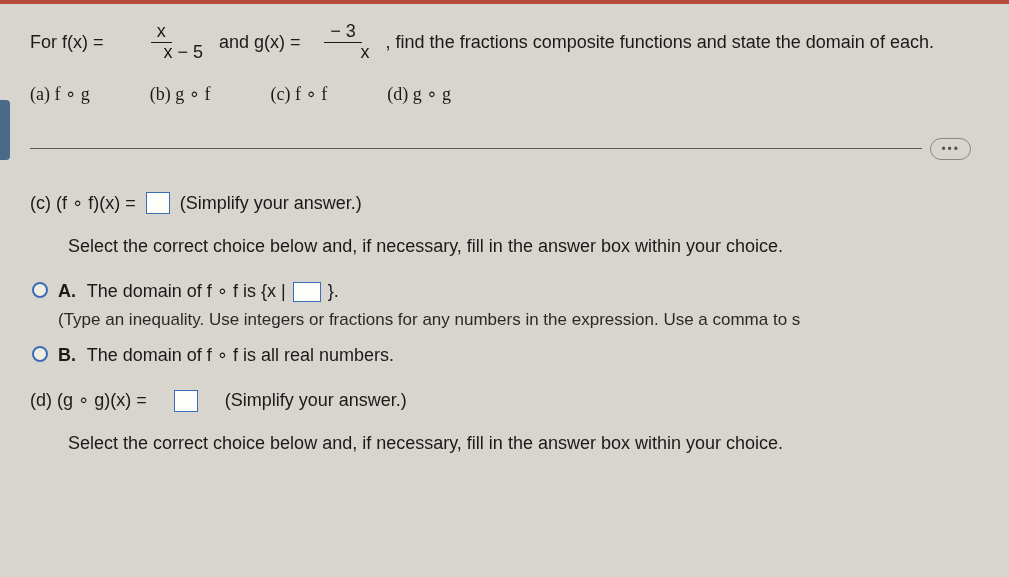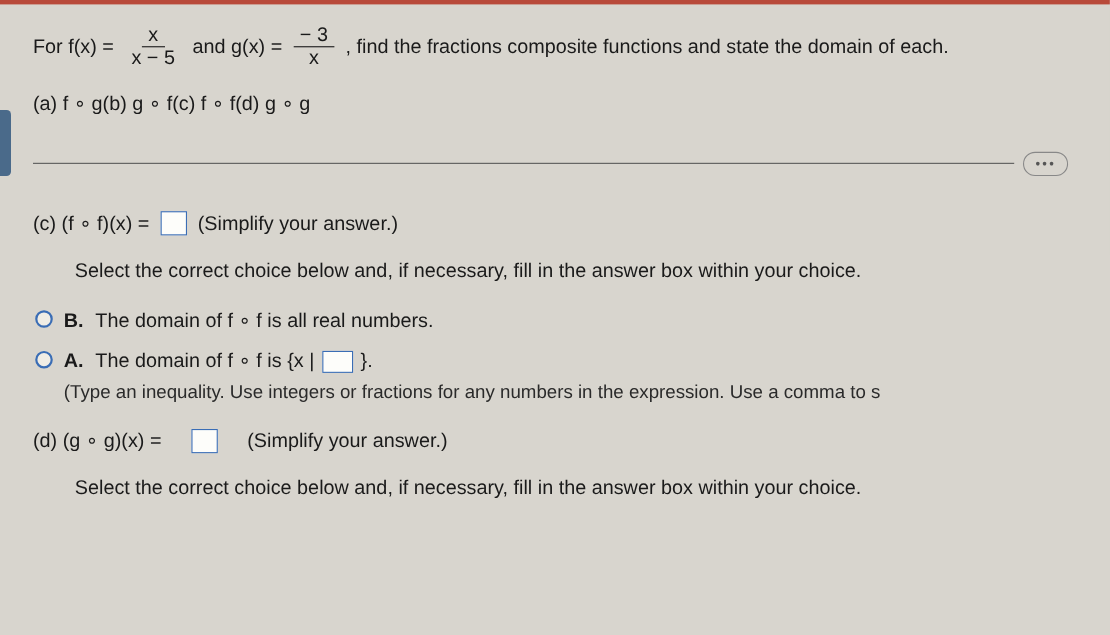--- a/index.html
+++ b/index.html
@@ -33,25 +33,27 @@
     .frac {
       display: inline-flex;
       flex-direction: column;
       align-items: center;
       vertical-align: middle;
       font-size: 18px;
       line-height: 1.1;
       margin: 0 4px;
     }
     .frac .num { border-bottom: 1.5px solid #1a1a1a; padding: 0 6px; }
-    .frac .den { padding: 0 6px; }
+    .frac .den { padding: 0 6px; margin-left: 44px; }
     .parts-row {
       display: flex;
+      gap: 60px;
       margin-bottom: 30px;
       padding-left: 0;
+      font-family: Liberation Serif, serif;
     }
     .parts-row .part { white-space: nowrap; }
     .divider-row {
       display: flex;
       align-items: center;
       margin: 24px 0 30px 0;
     }
     .divider-line {
       flex: 1;
       height: 1.5px;
@@ -169,38 +171,38 @@
     <span>(c) (f ∘ f)(x) =</span>
     <span class="answer-box"></span>
     <span>(Simplify your answer.)</span>
   </div>
 
   <div class="instruction">Select the correct choice below and, if necessary, fill in the answer box within your choice.</div>
 
   <div class="choice-row">
     <div class="radio"></div>
     <div class="choice-body">
-      <span class="choice-label">B.</span>
-      <span>The domain of f ∘ f is all real numbers.</span>
-    </div>
-  </div>
-
-  <div class="choice-row">
-    <div class="radio"></div>
-    <div class="choice-body">
       <div>
         <span class="choice-label">A.</span>
         <span>The domain of f ∘ f is {x |</span>
         <span class="braces-box"></span>
         <span>}.</span>
       </div>
       <div class="subtext">(Type an inequality. Use integers or fractions for any numbers in the expression. Use a comma to s</div>
     </div>
   </div>
 
+  <div class="choice-row">
+    <div class="radio"></div>
+    <div class="choice-body">
+      <span class="choice-label">B.</span>
+      <span>The domain of f ∘ f is all real numbers.</span>
+    </div>
+  </div>
+
   <div class="answer-line" style="margin-top:18px;gap:21px;">
     <span>(d) (g ∘ g)(x) =</span>
     <span class="answer-box"></span>
     <span>(Simplify your answer.)</span>
   </div>
 
   <div class="instruction">Select the correct choice below and, if necessary, fill in the answer box within your choice.</div>
 
 </div>
 

